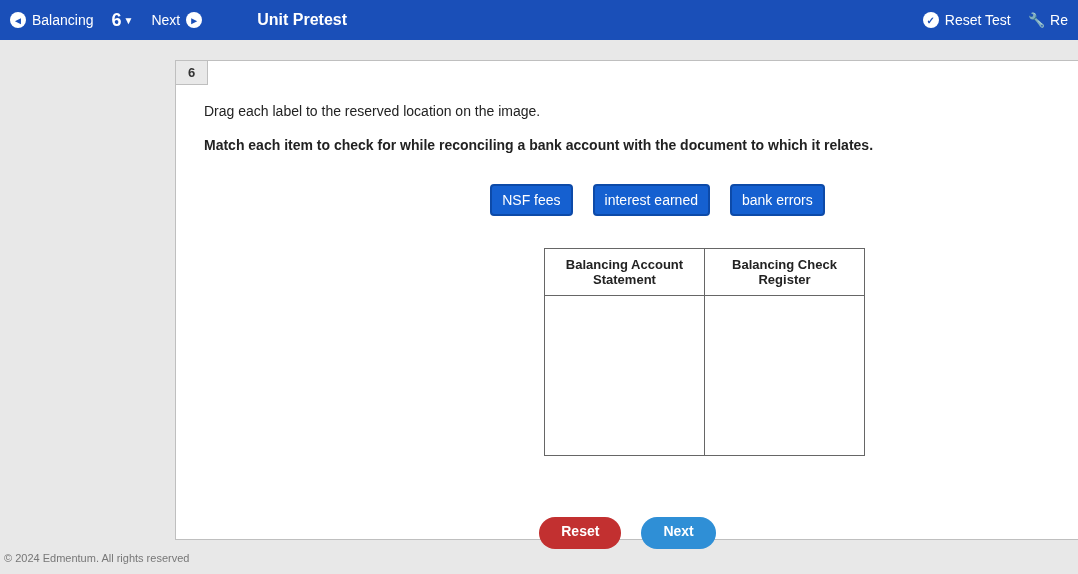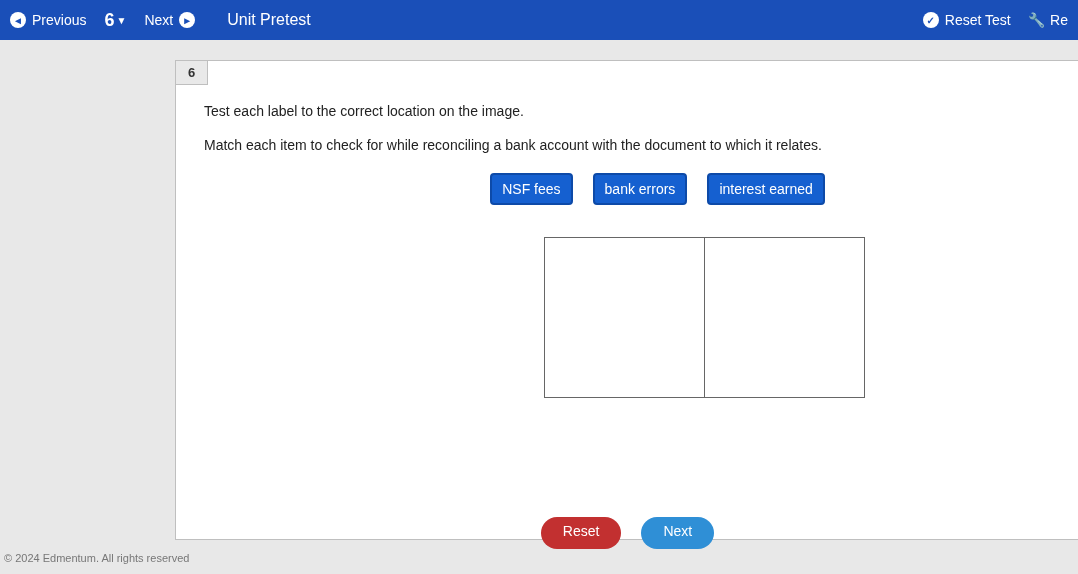--- a/index.html
+++ b/index.html
@@ -42,23 +42,23 @@
     .q-num {
       font-size: 18px;
       font-weight: bold;
       color: #fff;
       display: flex;
       align-items: center;
       gap: 2px;
     }
     .chev { font-size: 10px; }
     .title {
-      margin-left: 32px;
+      margin-left: 55px;
       font-size: 16px;
-      font-weight: 400;
+      font-weight: 700;
     }
     .spacer { flex: 1; }
     .submit-btn {
       display: flex;
       align-items: center;
       gap: 6px;
       cursor: pointer;
     }
     .tools {
       margin-left: 18px;
@@ -98,21 +98,21 @@
       font-size: 13px;
       font-weight: bold;
       color: #333;
     }
     .q-body {
       padding: 42px 28px 20px 28px;
       color: #222;
       font-size: 14px;
     }
     .instr1 { margin-bottom: 18px; }
-    .instr2 { margin-bottom: 20px; }
+    .instr2 { margin-bottom: 31px; font-weight: bold; }
     .labels-row {
       display: flex;
       gap: 20px;
       justify-content: center;
       margin-bottom: 32px;
       padding-left: 60px;
     }
     .drag-label {
       background: #1560d0;
       color: #fff;
@@ -149,21 +149,21 @@
       left: 0; right: 0;
       display: flex;
       justify-content: center;
       gap: 20px;
     }
     .pill {
       border-radius: 18px;
       color: #fff;
       padding: 6px 22px 10px 22px;
       font-size: 14px;
-      font-weight: normal;
+      font-weight: bold;
       cursor: pointer;
       border: none;
       margin-top: 29px;
     }
     .reset { background: #c23030; }
     .next { background: #2f8fd6; }
     .footer {
       position: absolute;
       bottom: 10px;
       left: 4px;
@@ -171,21 +171,21 @@
       color: #777;
     }
   </style>
 </head>
 <body>
 
 <div class="topbar">
   <div class="nav-group">
     <div class="nav-btn">
       <span class="circ-icon">◄</span>
-      <span>Previous</span>
+      <span>Balancing</span>
     </div>
     <div class="q-num">
       <span>6</span>
       <span class="chev">▼</span>
     </div>
     <div class="nav-btn">
       <span>Next</span>
       <span class="circ-icon">►</span>
     </div>
   </div>
@@ -198,31 +198,35 @@
   <div class="tools">
     <span>🔧</span>
     <span>Re</span>
   </div>
 </div>
 
 <div class="content-wrap">
   <div class="question-card">
     <div class="q-tab">6</div>
     <div class="q-body">
-      <p class="instr1">Test each label to the correct location on the image.</p>
+      <p class="instr1">Drag each label to the reserved location on the image.</p>
       <p class="instr2">Match each item to check for while reconciling a bank account with the document to which it relates.</p>
 
       <div class="labels-row">
         <div class="drag-label">NSF fees</div>
+        <div class="drag-label">interest earned</div>
         <div class="drag-label">bank errors</div>
-        <div class="drag-label">interest earned</div>
       </div>
 
       <table class="drop-table">
         <tbody>
+            <tr>
+          <th>Balancing Account Statement</th>
+          <th>Balancing Check Register</th>
+        </tr>
         <tr>
           <td></td>
           <td></td>
         </tr>
       </tbody>
         </table>
     </div>
 
     <div class="action-row">
       <button class="pill reset">Reset</button>

